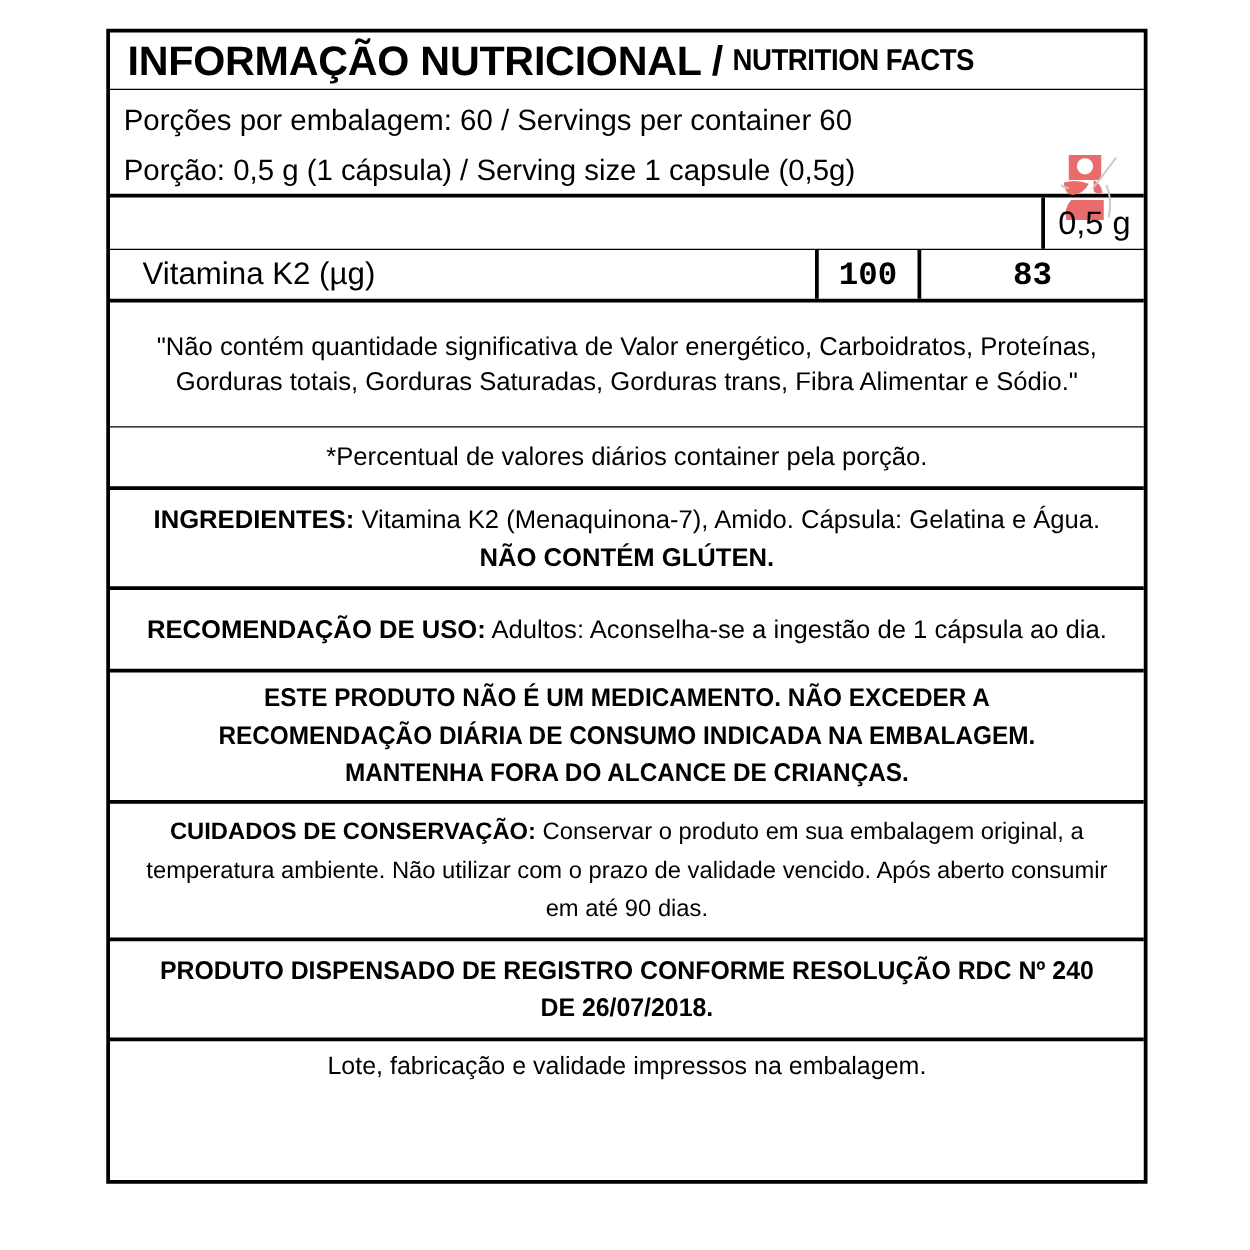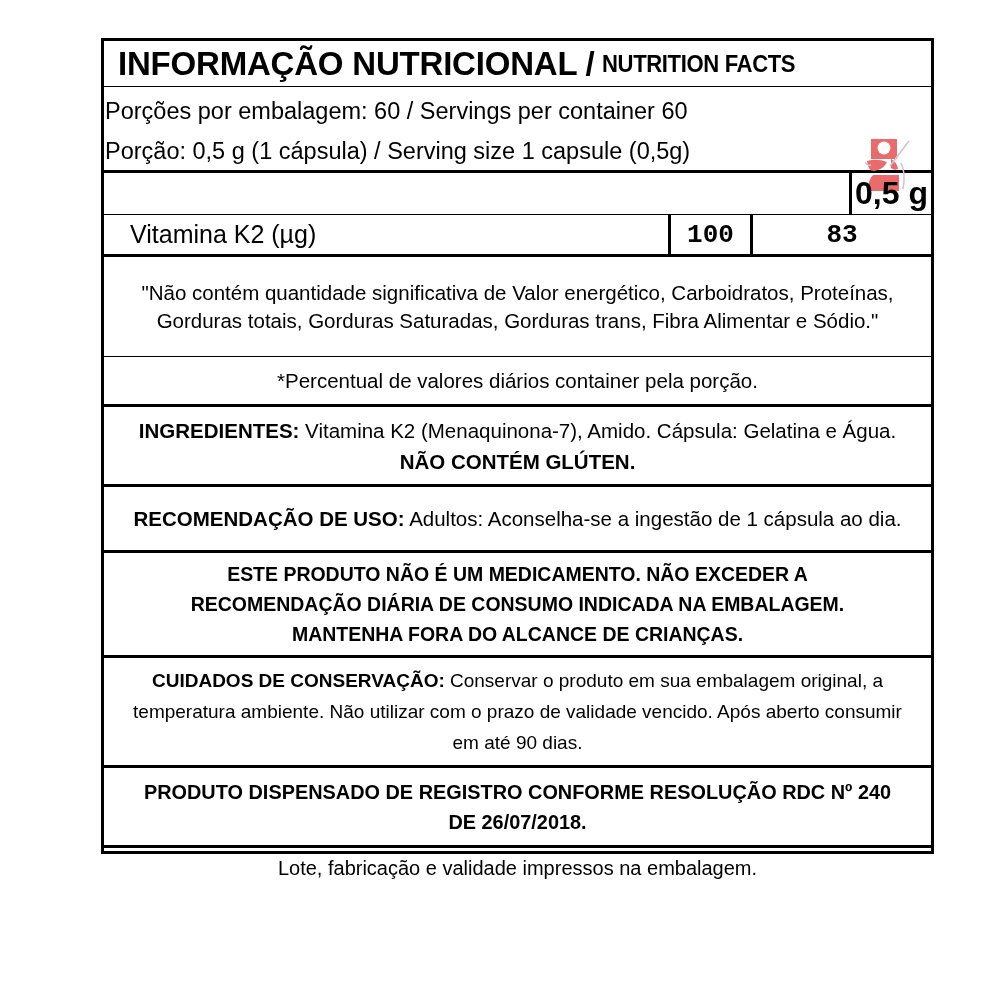--- a/index.html
+++ b/index.html
@@ -13,27 +13,26 @@
   body {
     font-family: "Liberation Sans", sans-serif;
     color: #000000;
     -webkit-font-smoothing: antialiased;
   }
 
   
   #label-panel {
     position: absolute;
     left: 85px;
-    top: 38px;
+    top: 23px;
     width: 833px;          
-    height: 816px;         
+    height: 924px;         
     box-sizing: border-box;
     border: 3px solid #000;
     background: #fff;
-    margin-left: 16px;
   }
 
   
   .row {
     box-sizing: border-box;
     width: 100%;
     position: relative;
   }
   .rule-thick { border-bottom: 3px solid #000; }
   .rule-thin  { border-bottom: 1.5px solid #000; }
@@ -63,21 +62,21 @@
     font-weight: 700;
     letter-spacing: -0.4px;
     transform: scaleX(0.92);
     transform-origin: left center;
     line-height: 1;
   }
 
   
   #servings-row {
     height: 86px;
-    padding: 4px 14px 0 1px;
+    padding: 4px 14px 0 11px;
     position: relative;
   }
   .serving-line {
     font-size: 23.5px;
     line-height: 40px;
     white-space: nowrap;
   }
 
   
   #brand-logo {
@@ -115,22 +114,22 @@
     flex: 0 0 181px;
     border-left: 3px solid #000;
     display: flex;
     align-items: center;
     justify-content: center;
     box-sizing: border-box;
   }
   #nut-head-row { height: 42px; }
   #nut-head-row .nut-cell-amt,
   #nut-head-row .nut-cell-dv {
-    font-size: 32px;
-    font-weight: 700;
+    font-size: 26px;
+    font-weight: 400;
   }
   #nut-data-row { height: 42px; }
   #nut-data-row .nut-cell-name { font-size: 25px; }
   #nut-data-row .nut-cell-amt,
   #nut-data-row .nut-cell-dv {
     font-size: 26px;
     font-weight: 700;
     font-family: Liberation Mono, monospace;
   }
 

